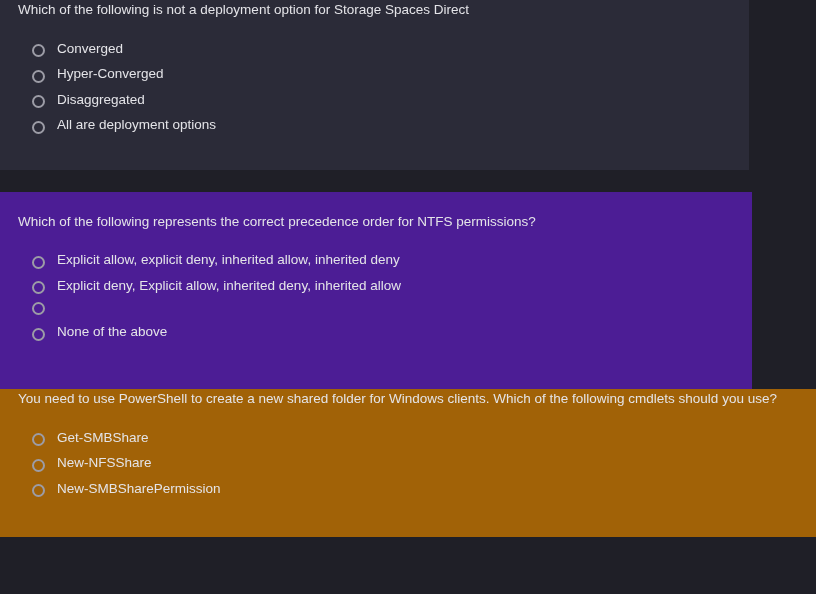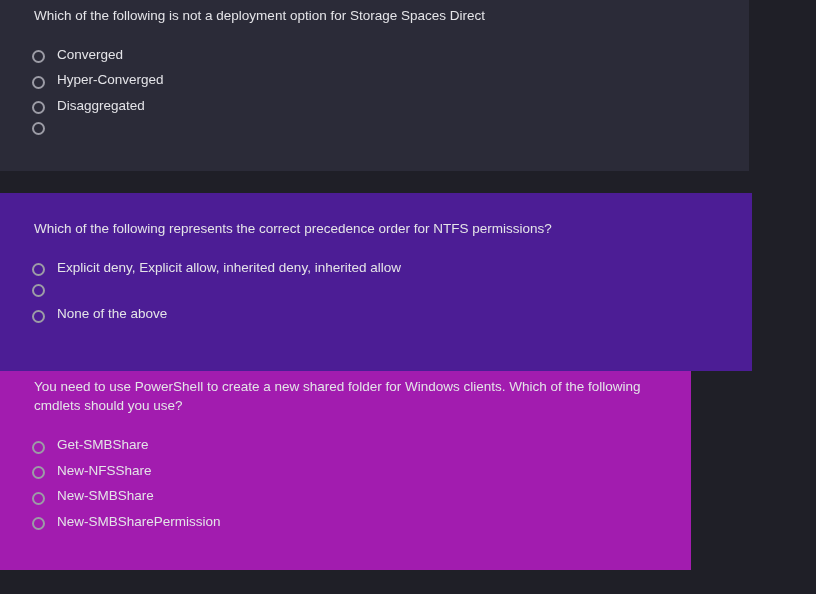--- a/index.html
+++ b/index.html
@@ -23,31 +23,30 @@
       width: 749px;
     }
     .question-block.q2 {
       background: #4c1d95;
       width: 752px;
       margin-top: 22px;
       padding-top: 20px;
       padding-bottom: 40px;
     }
     .question-block.q3 {
-      background: #a21caf;
-      width: 691px;
+      background: #a16207;
+      width: 816px;
       padding-top: 0px;
     }
     .question-text {
       color: #e4e4e8;
       font-size: 13.5px;
       line-height: 1.45;
-      padding-top: 6px;
+      padding-top: 0;
       padding-bottom: 20px;
-      margin-left: 16px;
     }
     .options {
       padding-left: 14px;
     }
     .option-row {
       display: flex;
       align-items: flex-end;
       gap: 12px;
       margin-bottom: 8px;
     }
@@ -79,27 +78,32 @@
     <div class="option-row">
       <div class="radio"></div>
       <div class="option-label">Hyper-Converged</div>
     </div>
     <div class="option-row">
       <div class="radio"></div>
       <div class="option-label">Disaggregated</div>
     </div>
     <div class="option-row">
       <div class="radio"></div>
+      <div class="option-label">All are deployment options</div>
     </div>
   </div>
 </div>
 
 <div class="question-block q2">
   <div class="question-text">Which of the following represents the correct precedence order for NTFS permissions?</div>
   <div class="options">
+    <div class="option-row">
+      <div class="radio"></div>
+      <div class="option-label">Explicit allow, explicit deny, inherited allow, inherited deny</div>
+    </div>
     <div class="option-row">
       <div class="radio"></div>
       <div class="option-label">Explicit deny, Explicit allow, inherited deny, inherited allow</div>
     </div>
     <div class="option-row">
       <div class="radio"></div>
     </div>
     <div class="option-row">
       <div class="radio"></div>
       <div class="option-label">None of the above</div>
@@ -113,20 +117,16 @@
     <div class="option-row">
       <div class="radio"></div>
       <div class="option-label">Get-SMBShare</div>
     </div>
     <div class="option-row">
       <div class="radio"></div>
       <div class="option-label">New-NFSShare</div>
     </div>
     <div class="option-row">
       <div class="radio"></div>
-      <div class="option-label">New-SMBShare</div>
-    </div>
-    <div class="option-row">
-      <div class="radio"></div>
       <div class="option-label">New-SMBSharePermission</div>
     </div>
   </div>
 </div>
 
 </body></html>

